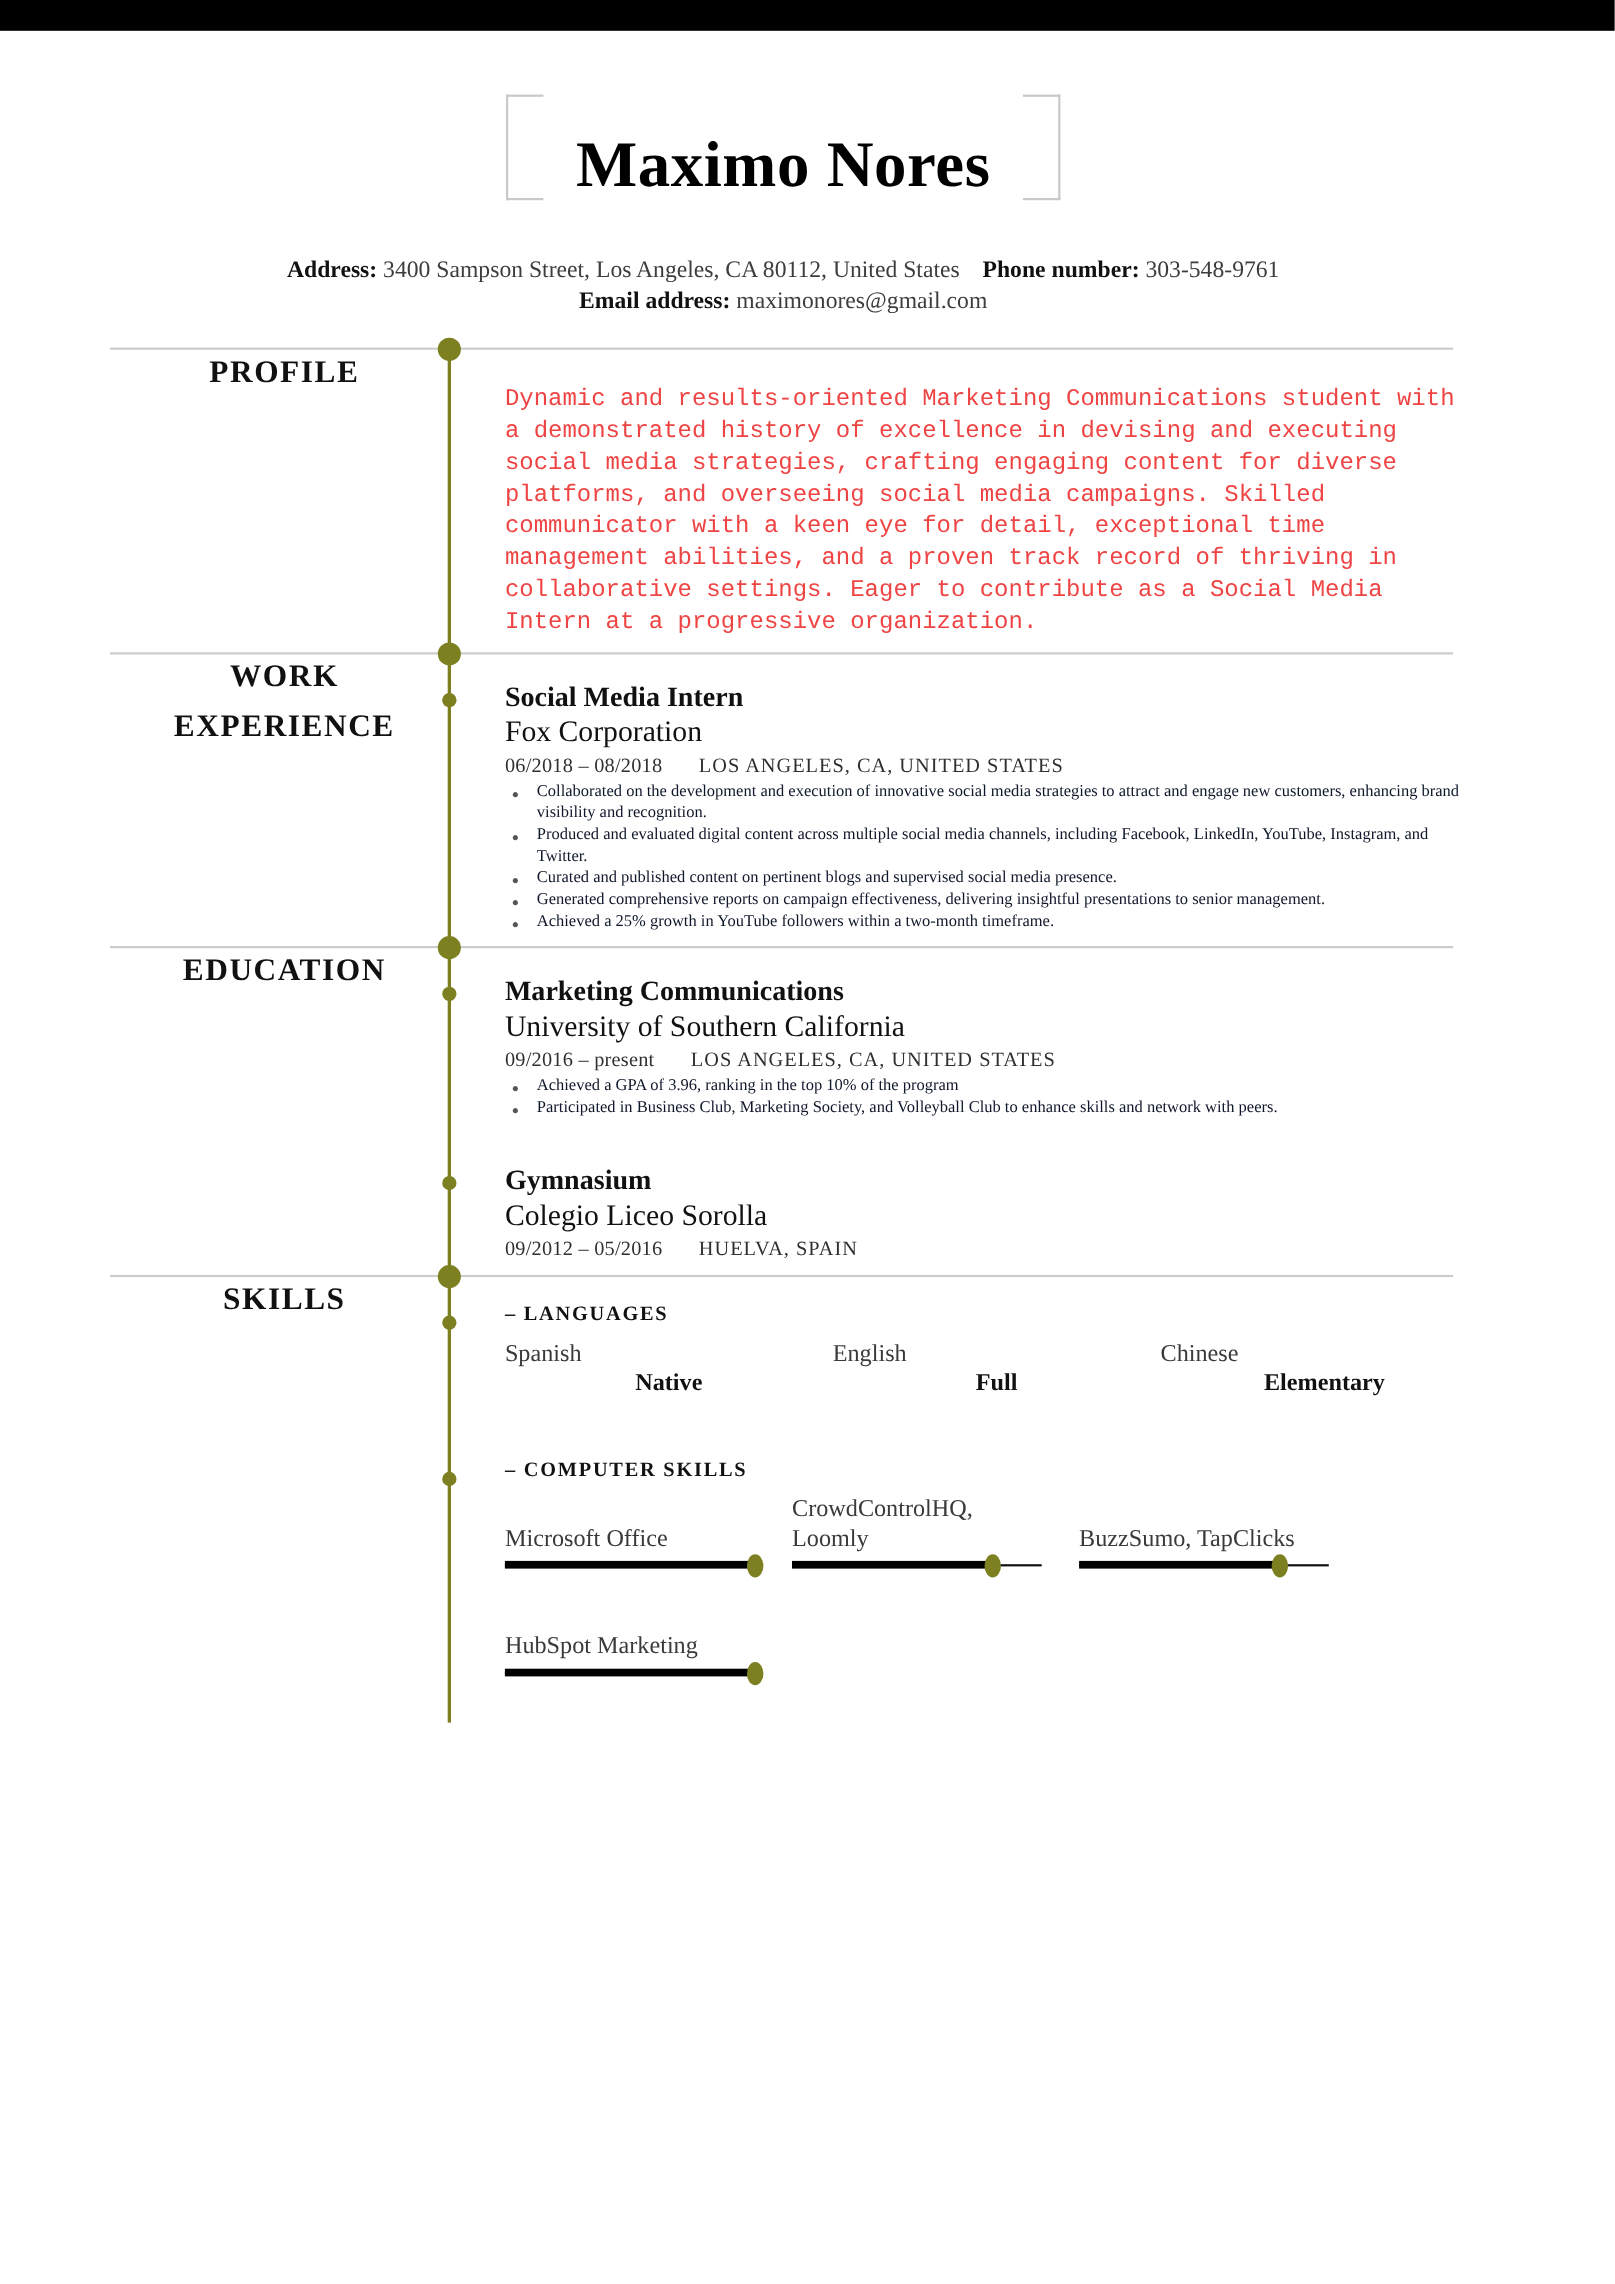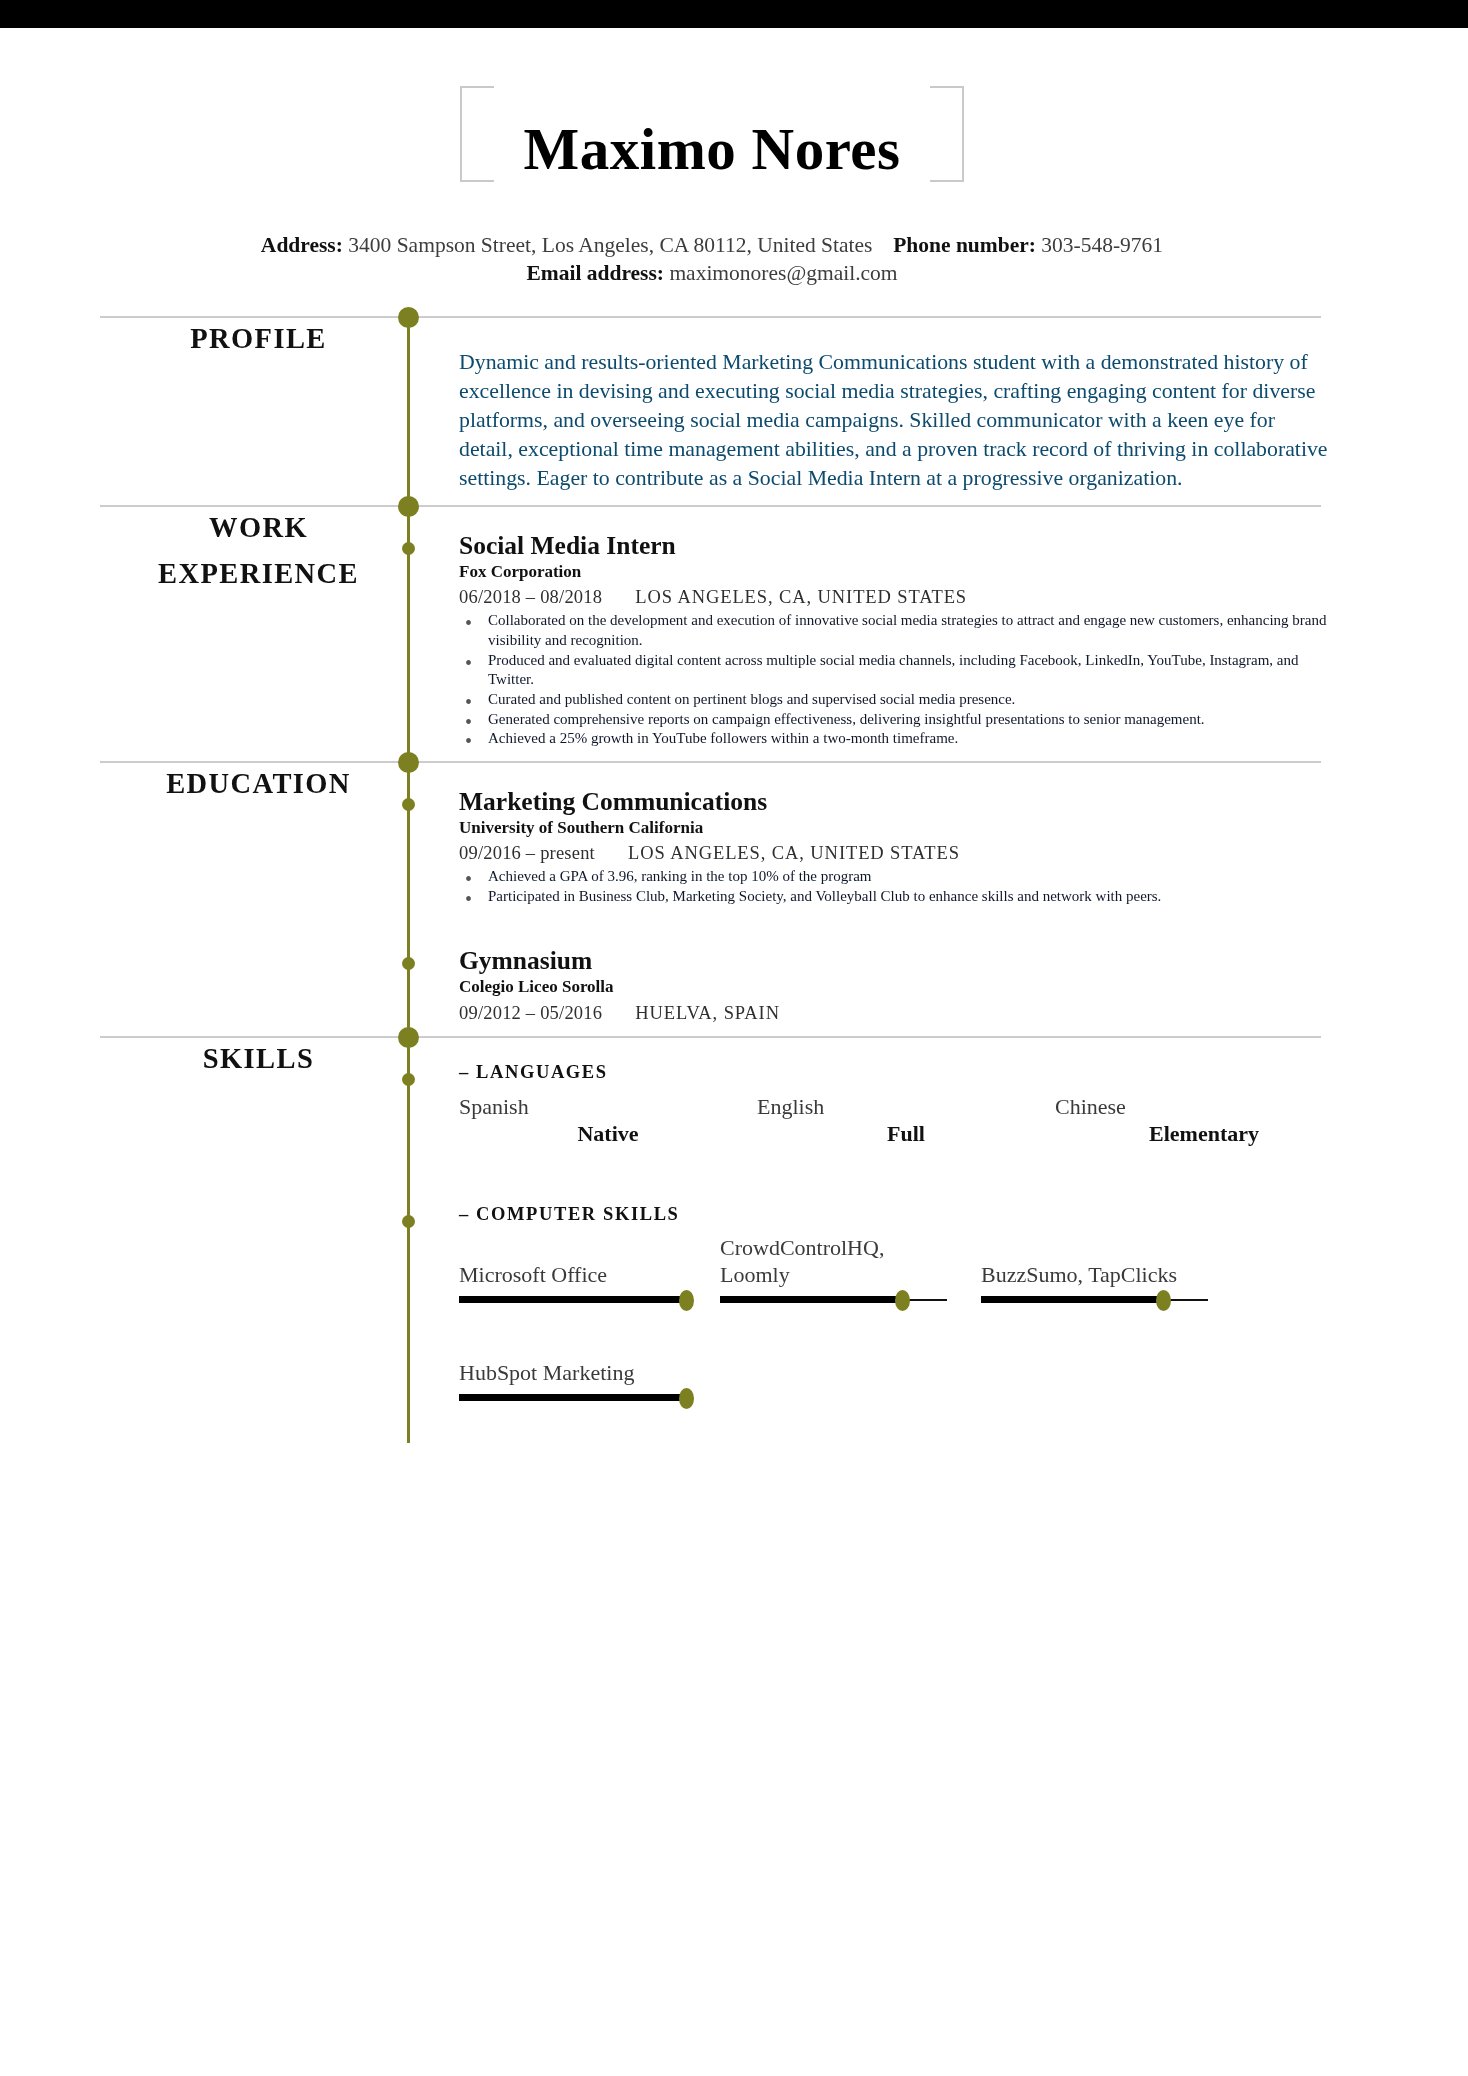--- a/index.html
+++ b/index.html
@@ -151,22 +151,22 @@
     z-index: 3;
   }
 
   .entry-title {
     font-size: 25.5px;
     font-weight: bold;
     line-height: 1.17;
     color: #111;
   }
   .entry-org {
-    font-size: 17px;
-    font-weight: bold;
+    font-size: 27px;
+    font-weight: normal;
     line-height: 1.2;
     color: #111;
     margin-top: 1px;
   }
   .entry-meta {
     font-size: 18.5px;
     letter-spacing: 0.9px;
     color: #2f2f2f;
     margin-top: 5px;
   }
@@ -189,22 +189,23 @@
     position: absolute;
     left: 6px;
     top: -1px;
     color: #555;
     font-size: 20px;
   }
 
   .profile-text {
     font-size: 21.8px;
     line-height: 1.335;
-    color: #0c4a6e;
+    color: #ef4444;
     padding-top: 6px;
+    font-family: Liberation Mono, monospace;
   }
 
   
   .skill-group + .skill-group { margin-top: 56px; }
 
   .skill-group-title {
     font-size: 18.5px;
     font-weight: bold;
     letter-spacing: 1.6px;
     color: #111;

